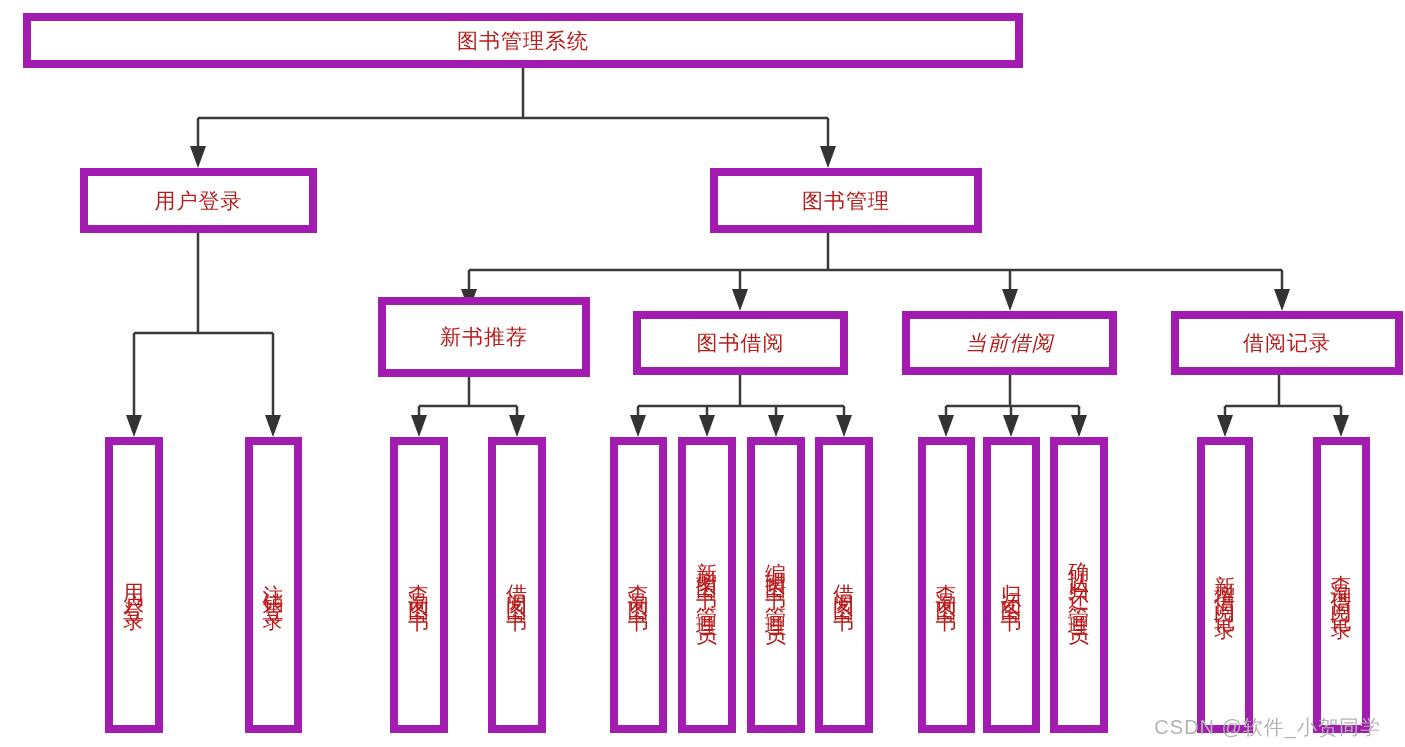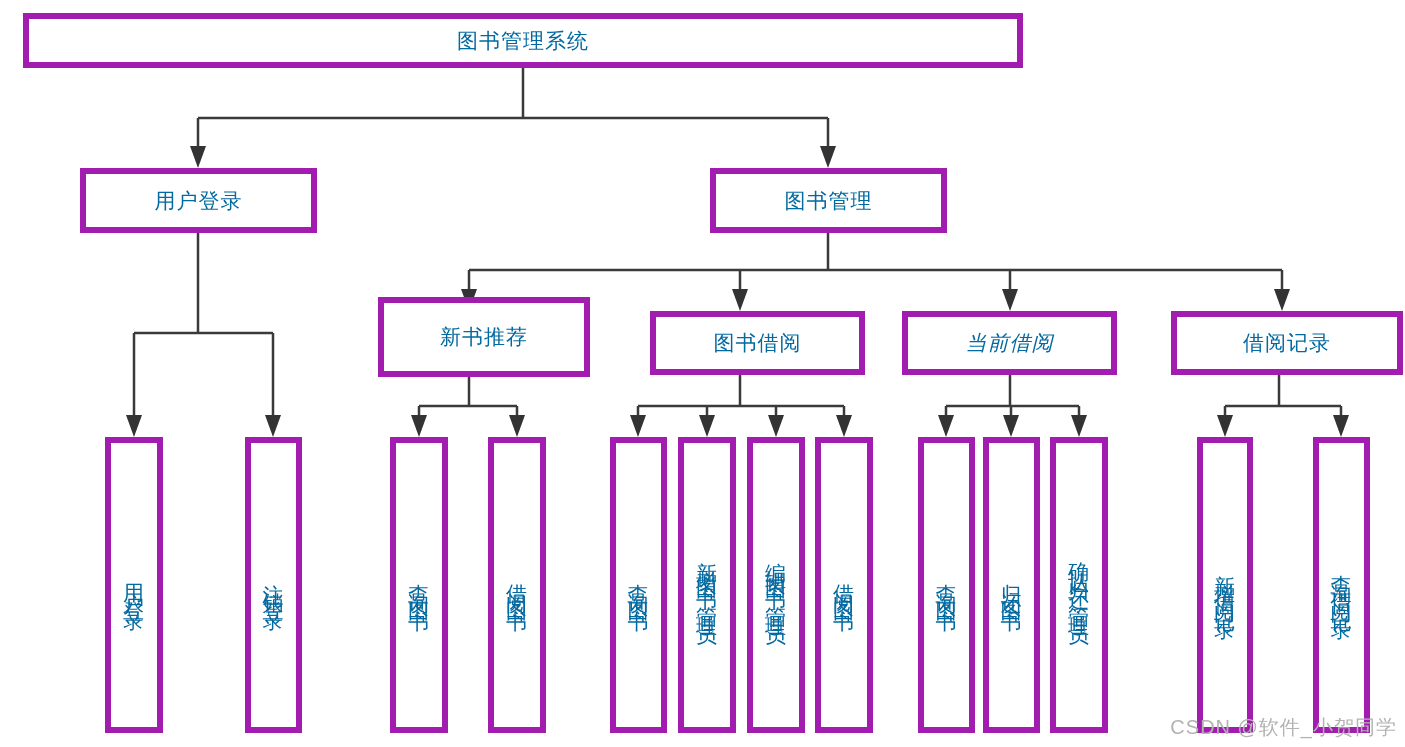--- a/index.html
+++ b/index.html
@@ -13,68 +13,68 @@
     font-family: "Liberation Sans", "DejaVu Sans", sans-serif;
   }
   .connectors {
     position: absolute;
     left: 0; top: 0;
     width: 1405px; height: 747px;
   }
   .node {
     position: absolute;
     box-sizing: border-box;
-    border: 6px solid #a21caf;
+    border: 8px solid #a21caf;
     background: #ffffff;
     display: flex;
     align-items: center;
     justify-content: center;
-    color: #0369a1;
+    color: #b91c1c;
   }
   .node .h-label {
     font-size: 21px;
     letter-spacing: 1px;
     white-space: nowrap;
   }
   .leaf { top: 437px; height: 296px; }
   .leaf .v-label {
     writing-mode: vertical-rl;
     text-orientation: mixed;
     font-size: 21px;
     letter-spacing: 9px;
     line-height: 1.1;
     white-space: nowrap;
   }
   
   .n-root        { left: 23px;  top: 13px;  width: 1000px; height: 55px; }
   
   .n-user-login  { left: 80px;  top: 168px; width: 237px; height: 65px; }
-  .n-book-mgmt   { left: 710px; top: 168px; width: 237px; height: 65px; }
+  .n-book-mgmt   { left: 710px; top: 168px; width: 272px; height: 65px; }
   
   .n-new-book    { left: 363px;  top: 297px; width: 212px; height: 80px; margin-left: 15px; }
-  .n-book-borrow { left: 633px;  top: 311px; width: 215px; height: 64px; margin-left: 17px; }
+  .n-book-borrow { left: 633px;  top: 311px; width: 215px; height: 64px; }
   .n-cur-borrow  { left: 902px;  top: 311px; width: 215px; height: 64px; font-style: italic; }
   .n-records     { left: 1171px; top: 311px; width: 232px; height: 64px; }
   
   .l-ul1 { left: 105px;  width: 58px; }
   .l-ul2 { left: 245px;  width: 57px; }
   .l-nb1 { left: 390px;  width: 58px; }
   .l-nb2 { left: 488px;  width: 58px; }
   .l-bb1 { left: 610px;  width: 57px; }
   .l-bb2 { left: 678px;  width: 58px; }
   .l-bb3 { left: 747px;  width: 58px; }
   .l-bb4 { left: 815px;  width: 58px; }
   .l-cb1 { left: 918px;  width: 57px; }
   .l-cb2 { left: 983px;  width: 57px; }
   .l-cb3 { left: 1050px; width: 58px; }
   .l-br1 { left: 1197px; width: 56px; }
   .l-br2 { left: 1313px; width: 57px; }
   .watermark {
     position: absolute;
-    right: 8px;
+    right: 24px;
     top: 714px;
     font-size: 20px;
     letter-spacing: 1px;
     color: #b3b3b3;
     white-space: nowrap;
   }
 </style>
 </head>
 <body>
 

